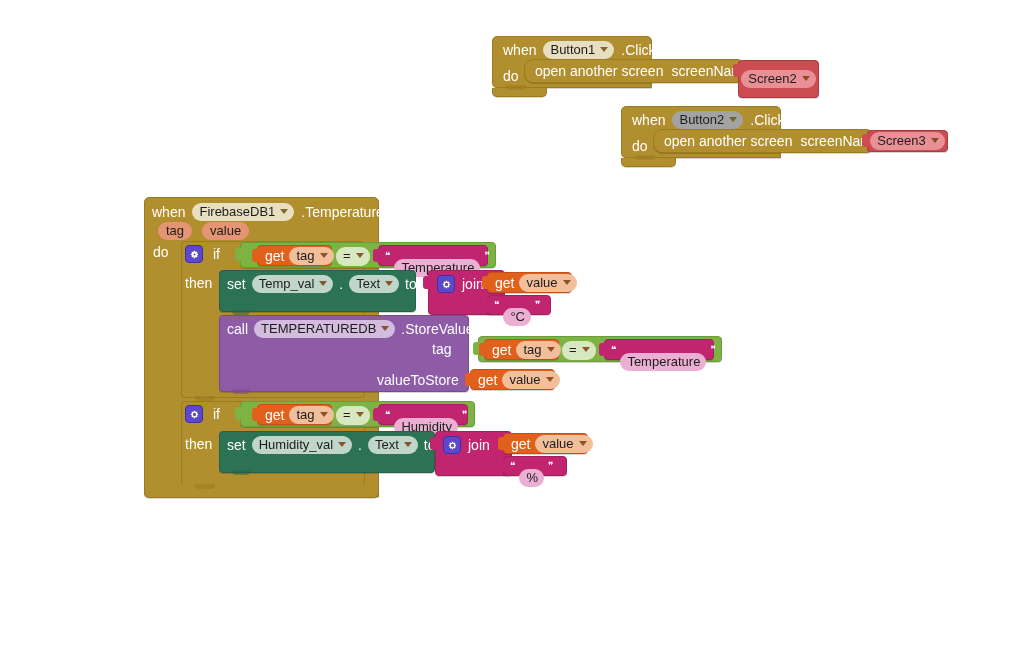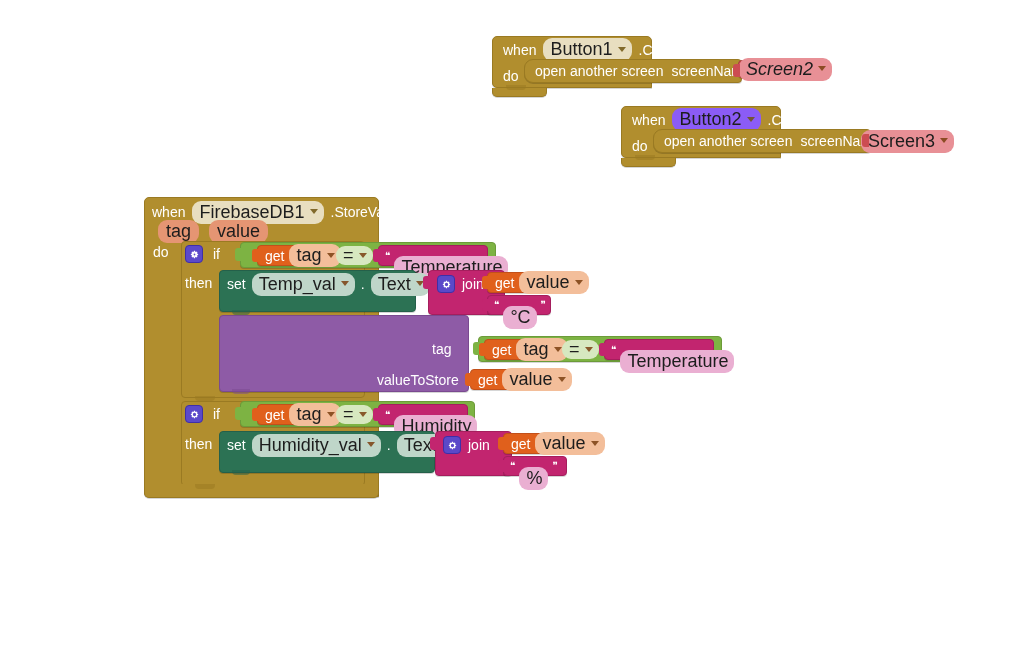--- a/index.html
+++ b/index.html
@@ -12,21 +12,21 @@
   .canvas{position:absolute;left:0;top:0;width:1024px;height:648px;}
 
   
   .blk{position:absolute;box-sizing:border-box;}
   .lbl{color:#ffffff;font-size:14px;line-height:1;white-space:nowrap;}
 
   
   .field{
     display:inline-flex;align-items:center;gap:5px;
     border-radius:9px;padding:2px 6px 3px 7px;
-    font-size:18px;line-height:1;white-space:nowrap;
+    font-size:13px;line-height:1;white-space:nowrap;
     color:#1d1d1d;
   }
   .field .caret{
     width:0;height:0;border-left:4px solid transparent;border-right:4px solid transparent;
     border-top:5px solid #7a3f10;opacity:.85;display:inline-block;
   }
 
   
   .hat{
     background:#B18E2E;border:1px solid #9a7a22;
@@ -78,32 +78,32 @@
     </div>
   </div>
 
   <div class="blk c-gold sh" style="left:492px;top:88px;width:55px;height:9px;border-radius:0 0 5px 5px;border:1px solid #9a7a22;border-top:none;"></div>
 
   <div class="blk c-gold sh" style="left:524px;top:59px;width:218px;height:24px;border-radius:9px 4px 4px 9px;border:1px solid #9a7a22;display:flex;align-items:center;gap:8px;padding-left:10px;">
     <span class="lbl">open another screen</span>
     <span class="lbl">screenName</span>
   </div>
 
-  <div class="blk c-red sh" style="left:738px;top:60px;width:81px;height:18px;border-radius:4px;border:1px solid #a93c42;display:flex;align-items:center;font-style:italic;">
+  <div class="blk c-red sh" style="left:738px;top:60px;width:81px;height:38px;border-radius:4px;border:1px solid #a93c42;display:flex;align-items:center;justify-content:center;">
     <span class="field" style="background:#E89096;">
       <span>Screen2</span>
       <i class="caret red"></i>
     </span>
   </div>
   <div class="blk c-red" style="left:733px;top:64px;width:7px;height:13px;border-radius:3px 0 0 3px;"></div>
 
   <div class="blk hat sh" style="left:621px;top:106px;width:160px;height:52px;border-radius:5px 5px 0 5px;">
     <div class="row" style="height:25px;">
       <span class="lbl">when</span>
-      <span class="field" style="background:#8b5cf6;">
+      <span class="field" style="background:#a3a3a3;">
         <span>Button2</span>
         <i class="caret gold" style="border-top-color:#6e5510;"></i>
       </span>
       <span class="lbl">.Click</span>
     </div>
     <div class="row" style="height:27px;padding-left:10px;">
       <span class="lbl">do</span>
     </div>
   </div>
   <div class="blk c-gold sh" style="left:621px;top:158px;width:55px;height:9px;border-radius:0 0 5px 5px;border:1px solid #9a7a22;border-top:none;"></div>
@@ -121,21 +121,21 @@
   <div class="blk c-red" style="left:862px;top:134px;width:7px;height:13px;border-radius:3px 0 0 3px;"></div>
 
   <div class="blk c-gold sh" style="left:144px;top:197px;width:235px;height:300px;border-radius:5px 5px 0 5px;border:1px solid #9a7a22;"></div>
 
   <div class="blk" style="left:152px;top:201px;width:230px;height:22px;display:flex;align-items:center;gap:7px;">
     <span class="lbl">when</span>
     <span class="field" style="background:#E8DEC0;">
       <span>FirebaseDB1</span>
       <i class="caret gold" style="border-top-color:#6e5510;"></i>
     </span>
-    <span class="lbl">.StoreValue</span>
+    <span class="lbl">.Temperature</span>
   </div>
 
   <div class="blk" style="left:158px;top:222px;width:200px;height:18px;display:flex;align-items:center;gap:10px;">
     <span class="field c-salmon" style="padding:2px 8px 3px;">
       <span>tag</span>
     </span>
     <span class="field c-salmon" style="padding:2px 8px 3px;">
       <span>value</span>
     </span>
   </div>
@@ -219,20 +219,28 @@
   <div class="blk c-orange" style="left:482px;top:276px;width:7px;height:13px;border-radius:3px 0 0 3px;"></div>
 
   <div class="blk c-mag sh" style="left:487px;top:295px;width:64px;height:20px;border-radius:4px;border:1px solid #a51e5d;display:flex;align-items:center;gap:4px;padding:0 6px;">
     <span class="quote">❝</span>
     <span class="field c-magin">°C</span>
     <span class="quote">❞</span>
   </div>
   <div class="blk c-mag" style="left:482px;top:299px;width:7px;height:12px;border-radius:3px 0 0 3px;"></div>
 
   <div class="blk c-pur sh" style="left:219px;top:315px;width:250px;height:77px;border-radius:4px;border:1px solid #7a4a90;"></div>
+  <div class="blk" style="left:227px;top:319px;width:250px;height:20px;display:flex;align-items:center;gap:6px;">
+    <span class="lbl">call</span>
+    <span class="field c-purin">
+      <span>TEMPERATUREDB</span>
+      <i class="caret pur"></i>
+    </span>
+    <span class="lbl">.StoreValue</span>
+  </div>
 
   <div class="blk lbl" style="left:432px;top:342px;text-align:right;">tag</div>
   <div class="blk c-green sh" style="left:478px;top:336px;width:244px;height:26px;border-radius:4px;border:1px solid #6c9b39;"></div>
   <div class="blk c-green" style="left:473px;top:342px;width:7px;height:13px;border-radius:3px 0 0 3px;"></div>
   <div class="blk c-orange sh" style="left:484px;top:339px;width:75px;height:21px;border-radius:4px;border:1px solid #c2501a;display:flex;align-items:center;gap:5px;padding-left:7px;">
     <span class="lbl">get</span>
     <span class="field c-orangein">
       <span>tag</span>
       <i class="caret"></i>
     </span>

